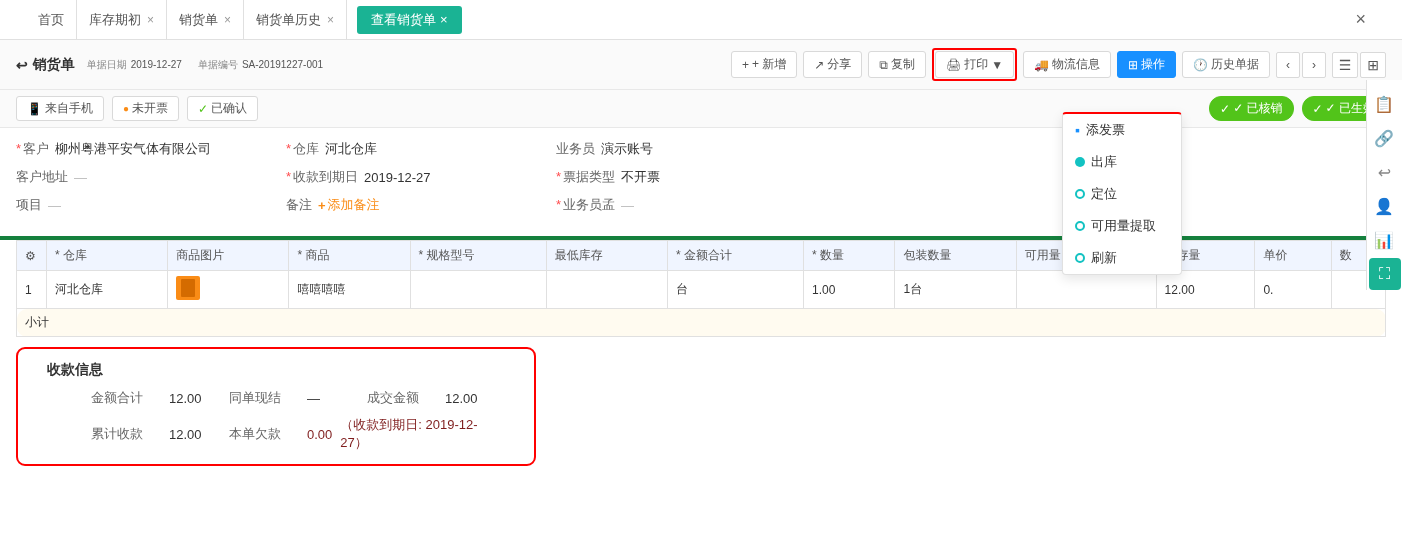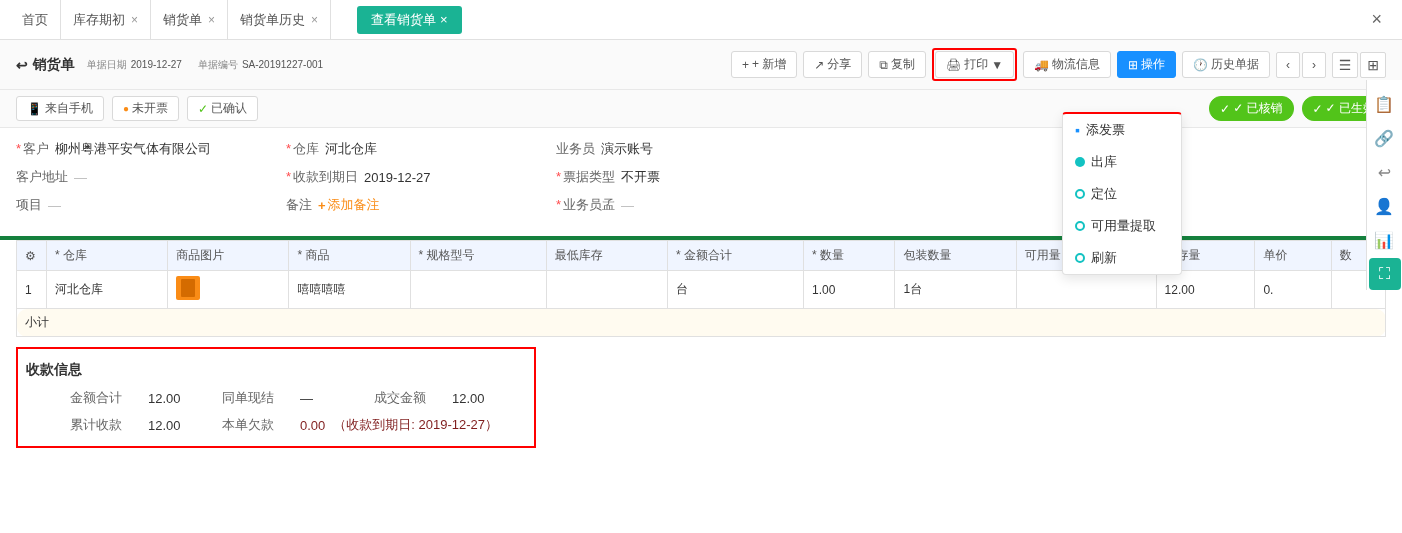--- a/index.html
+++ b/index.html
@@ -1,32 +1,32 @@
 <!DOCTYPE html>
 <html><head>
   <meta charset="utf-8">
   <style>
     * { box-sizing: border-box; margin: 0; padding: 0; }
     body { font-family: 'Microsoft YaHei', sans-serif; font-size: 13px; background: #f0f2f5; color: #333; }
 
     
     .tab-bar {
       display: flex; align-items: center; background: #fff;
-      border-bottom: 1px solid #e0e0e0; padding: 0 10px; height: 40px;
+      border-bottom: 1px solid #e0e0e0; padding: 0 26px; height: 40px;
       position: relative;
     }
     .tab {
       display: flex; align-items: center; padding: 0 12px; height: 100%;
       border-right: 1px solid #e0e0e0; cursor: pointer; font-size: 13px;
       color: #555;
     }
     .tab .close-icon { margin-left: 6px; color: #999; font-size: 12px; cursor: pointer; }
     .tab-btn-green {
       background: #1ab394; color: #fff; border: none; padding: 5px 14px;
-      border-radius: 3px; cursor: pointer; font-size: 13px; margin-left: 26px;
+      border-radius: 3px; cursor: pointer; font-size: 13px; margin-left: 10px;
       display: flex; align-items: center; gap: 4px;
     }
     .close-main { margin-left: auto; font-size: 18px; cursor: pointer; color: #666; padding: 0 10px; }
 
     
     .main-content {
       background: #fff; margin: 0; padding: 0;
       min-height: calc(533px - 40px);
       position: relative;
     }
@@ -133,22 +133,22 @@
       position: relative;
     }
     .product-img::after {
       content: ''; position: absolute;
       left: 5px; top: 3px; width: 14px; height: 18px;
       background: #d46b00; border-radius: 1px;
     }
 
     
     .bottom-info {
-      margin: 10px 16px; border: 2px solid #ff0000; border-radius: 0;
-      padding: 12px 8px; max-width: 520px; background: #fff;
+      margin: 10px 16px; border: 2px solid #ff0000; border-radius: 9px;
+      padding: 12px 29px; max-width: 520px; background: #fff;
     }
     .bottom-info .section-title {
       font-size: 14px; font-weight: bold; margin-bottom: 10px; color: #333;
     }
     .info-grid {
       display: grid; grid-template-columns: 1fr 1fr 1fr; gap: 9px 0; margin-left: 44px;
     }
     .info-row { display: flex; align-items: center; gap: 8px; font-size: 13px; }
     .info-label { color: #666; min-width: 70px; }
     .info-value { color: #333; }

